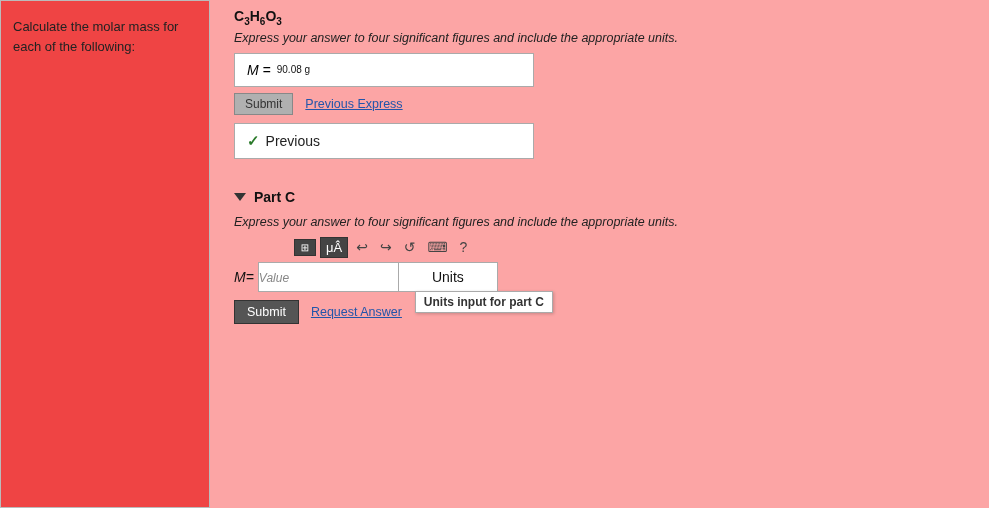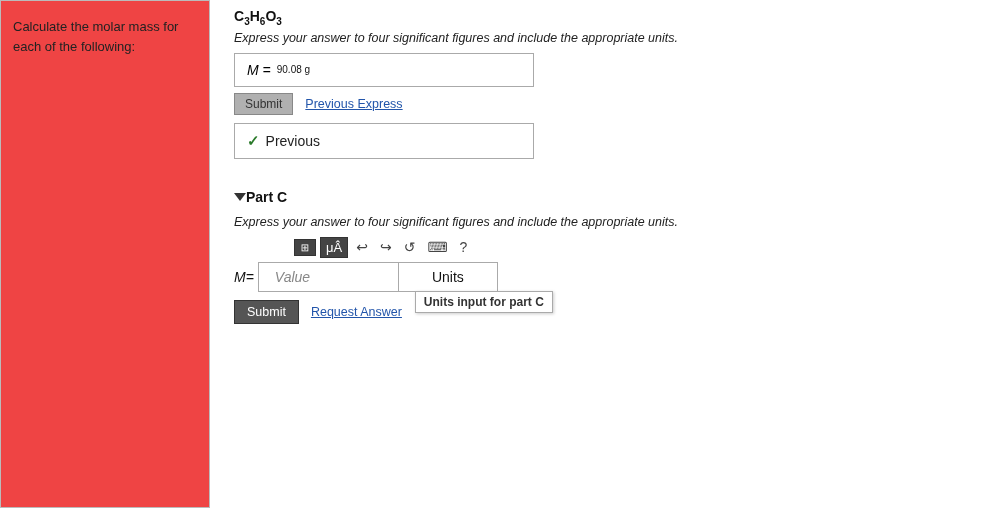--- a/index.html
+++ b/index.html
@@ -20,21 +20,21 @@
       border: 1px solid #bbb;
       padding: 16px 12px;
       font-size: 13px;
       color: #222;
       line-height: 1.5;
     }
 
     
     .main {
       flex: 1;
-      background: #ffffff;
+      background: #fca5a5;
       padding: 8px 24px 8px 24px;
       overflow-y: auto;
     }
 
     
     .part-section {
       margin-bottom: 14px;
     }
 
     .formula {
@@ -118,21 +118,21 @@
     .checkmark {
       color: #2a7a2a;
       font-size: 15px;
       font-weight: bold;
     }
 
     
     .part-c-header {
       display: flex;
       align-items: center;
-      gap: 0;
+      gap: 8px;
       margin-bottom: 10px;
     }
 
     .triangle-down {
       width: 0;
       height: 0;
       border-left: 6px solid transparent;
       border-right: 6px solid transparent;
       border-top: 8px solid #333;
       display: inline-block;
@@ -197,22 +197,22 @@
       display: flex;
       align-items: center;
       margin-right: 4px;
       color: #111;
     }
 
     .value-input-box {
       background: #fff;
       border: 1px solid #aaa;
       border-right: none;
-      padding: 6px 16px;
-      font-size: 14px;
+      padding: 6px 0;
+      font-size: 12px;
       color: #888;
       min-width: 140px;
       display: flex;
       align-items: flex-end;
     }
 
     .units-input-box {
       background: #fff;
       border: 1px solid #aaa;
       padding: 6px 28px;

